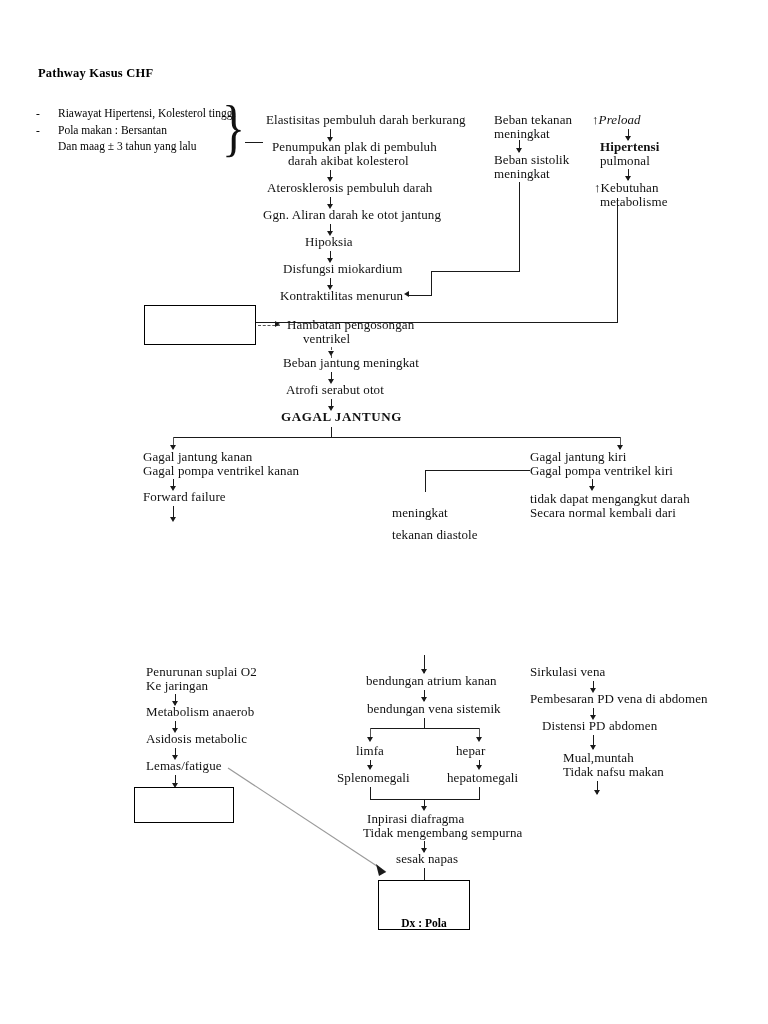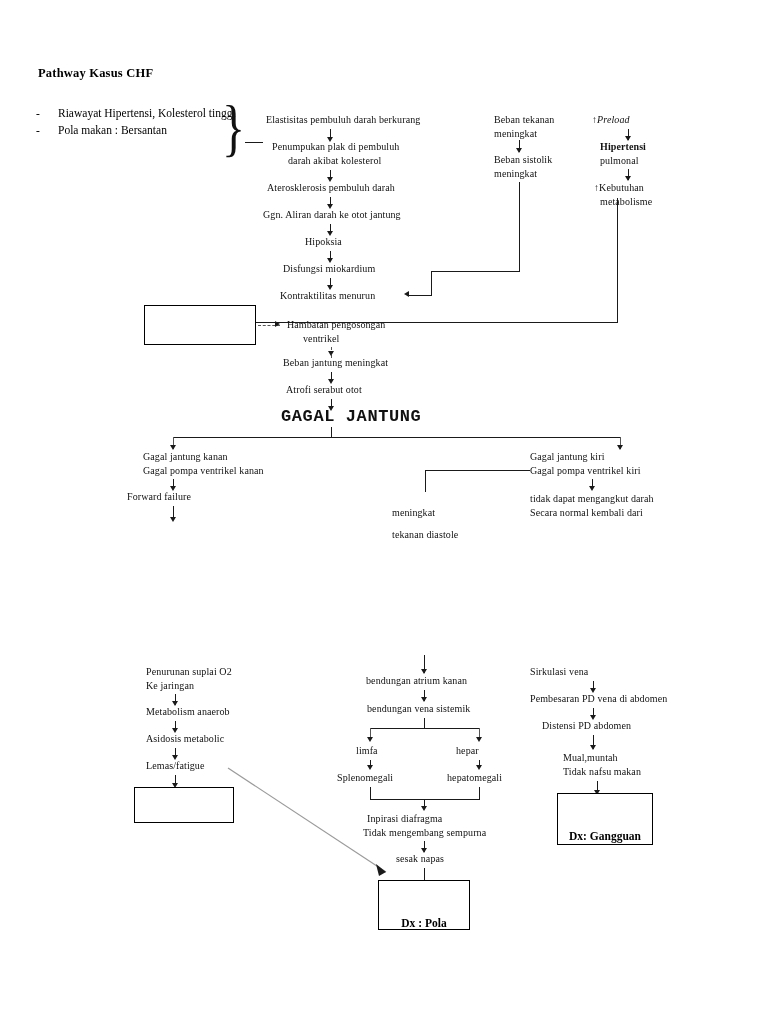--- a/index.html
+++ b/index.html
@@ -15,21 +15,21 @@
   #page {
     position: relative;
     width: 768px;
     height: 1024px;
     overflow: hidden;
     background: #ffffff;
   }
   
   .node {
     position: absolute;
-    font-size: 10px;
+    font-size: 13px;
     line-height: 14px;
     color: #111111;
     white-space: pre;
     letter-spacing: 0.1px;
   }
   .node.center { text-align: center; }
   .bold { font-weight: bold; }
   .title {
     position: absolute;
     font-weight: bold;
@@ -95,20 +95,21 @@
 </head>
 <body>
 
 <div id="page">
 
   <div class="title" style="left:38px; top:66px;">Pathway Kasus CHF</div>
 
   <div class="bullets" style="left:36px; top:105px; width:215px;">
     <span class="row"><span class="dash">-</span><span>Riawayat Hipertensi, Kolesterol tinggi</span></span>
     <span class="row"><span class="dash">-</span><span>Pola makan : Bersantan</span></span>
+    <span class="row"><span class="dash"> </span><span>Dan maag ± 3 tahun yang lalu</span></span>
   </div>
 
   <div class="brace" style="left:222px; top:96px;">}</div>
   <div class="ln h" style="left:245px; top:142px; width:18px;"></div>
 
   <div class="node" style="left:266px; top:113px;">Elastisitas pembuluh darah berkurang</div>
   <div class="ln v" style="left:330px; top:129px; height:11px;"></div>
   <div class="arrow-d" style="left:327px; top:137px;"></div>
 
   <div class="node" style="left:272px; top:140px;">Penumpukan plak di pembuluh</div>
@@ -156,21 +157,21 @@
   <div class="arrow-d" style="left:328px; top:351px;"></div>
 
   <div class="node" style="left:283px; top:356px;">Beban jantung meningkat</div>
   <div class="ln v" style="left:331px; top:372px; height:10px;"></div>
   <div class="arrow-d" style="left:328px; top:379px;"></div>
 
   <div class="node" style="left:286px; top:383px;">Atrofi serabut otot</div>
   <div class="ln v" style="left:331px; top:399px; height:10px;"></div>
   <div class="arrow-d" style="left:328px; top:406px;"></div>
 
-  <div class="node bold" style="left:281px; top:410px; font-size:17px; letter-spacing:0.6px;font-family:Liberation Mono, monospace;">GAGAL JANTUNG</div>
+  <div class="node bold" style="left:281px; top:410px; font-size:13px; letter-spacing:0.6px;">GAGAL JANTUNG</div>
 
   <div class="node" style="left:494px; top:113px;">Beban tekanan</div>
   <div class="node" style="left:494px; top:127px;">meningkat</div>
   <div class="ln v" style="left:519px; top:140px; height:12px;"></div>
   <div class="arrow-d" style="left:516px; top:148px;"></div>
 
   <div class="node" style="left:494px; top:153px;">Beban sistolik</div>
   <div class="node" style="left:494px; top:167px;">meningkat</div>
   <div class="ln v" style="left:519px; top:182px; height:90px;"></div>
 
@@ -190,21 +191,21 @@
   <div class="ln h" style="left:173px; top:437px; width:448px;"></div>
   <div class="ln v thin" style="left:173px; top:437px; height:12px;"></div>
   <div class="arrow-d" style="left:170px; top:445px;"></div>
   <div class="ln v thin" style="left:620px; top:437px; height:12px;"></div>
   <div class="arrow-d" style="left:617px; top:445px;"></div>
 
   <div class="node" style="left:143px; top:450px;">Gagal jantung kanan</div>
   <div class="node" style="left:143px; top:464px;">Gagal pompa ventrikel kanan</div>
   <div class="ln v" style="left:173px; top:479px; height:10px;"></div>
   <div class="arrow-d" style="left:170px; top:486px;"></div>
-  <div class="node" style="left:127px; top:490px;">Forward failure</div>
+  <div class="node" style="left:143px; top:490px;">Forward failure</div>
   <div class="ln v" style="left:173px; top:506px; height:14px;"></div>
   <div class="arrow-d" style="left:170px; top:517px;"></div>
 
   <div class="ln h" style="left:425px; top:470px; width:105px;"></div>
   <div class="ln v" style="left:425px; top:470px; height:22px;"></div>
   <div class="node" style="left:392px; top:492px;margin-top:36px;">tekanan diastole</div>
   <div class="node" style="left:392px; top:506px;">meningkat</div>
 
   <div class="node" style="left:530px; top:450px;">Gagal jantung kiri</div>
   <div class="node" style="left:530px; top:464px;">Gagal pompa ventrikel kiri</div>
@@ -295,20 +296,14 @@
 
   <div class="node" style="left:542px; top:719px;">Distensi PD abdomen</div>
   <div class="ln v" style="left:593px; top:735px; height:14px;"></div>
   <div class="arrow-d" style="left:590px; top:745px;"></div>
 
   <div class="node" style="left:563px; top:751px;">Mual,muntah</div>
   <div class="node" style="left:563px; top:765px;">Tidak nafsu makan</div>
   <div class="ln v" style="left:597px; top:781px; height:13px;"></div>
   <div class="arrow-d" style="left:594px; top:790px;"></div>
 
-  <div class="dxbox" style="left:557px; top:793px; width:96px; height:52px;">
-    <div>Dx: Gangguan</div>
-    
-    
-    
-  </div>
 
 </div>
 
 </body></html>

